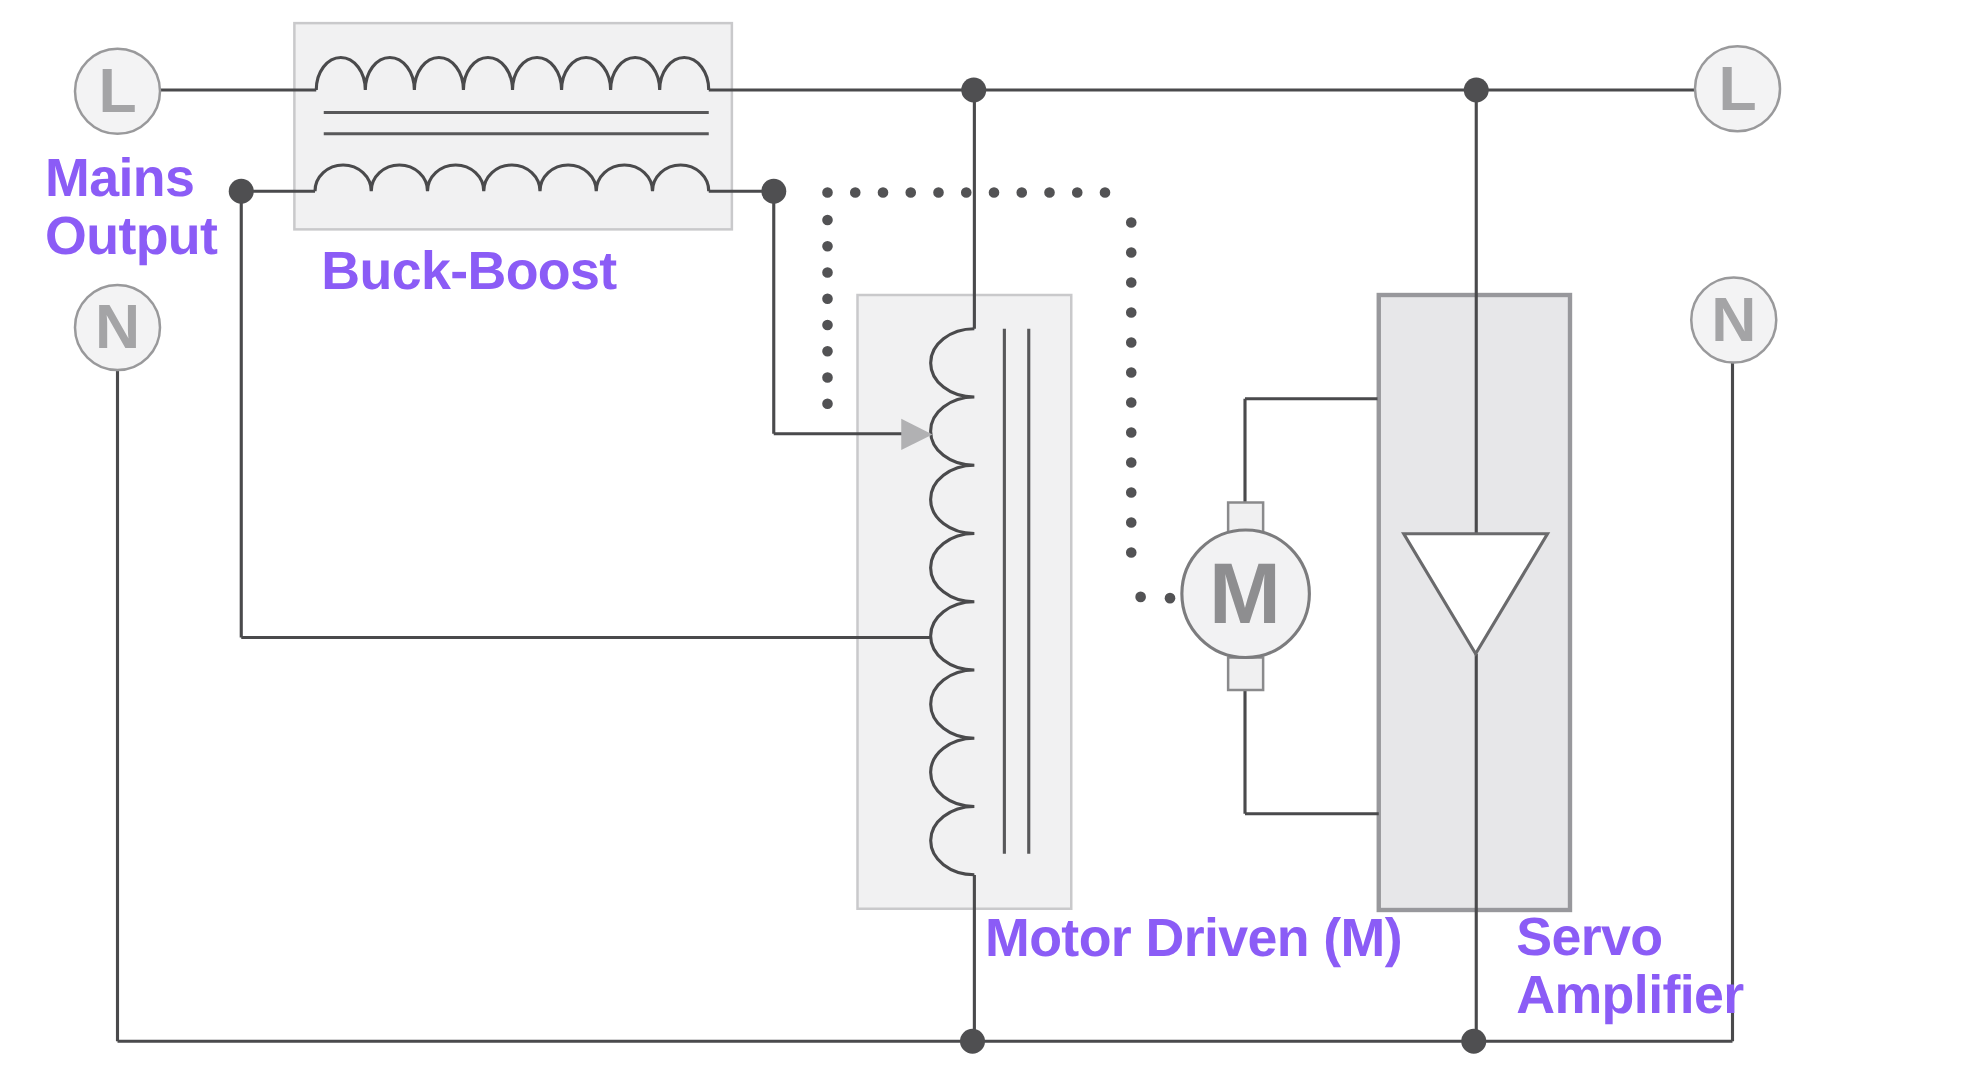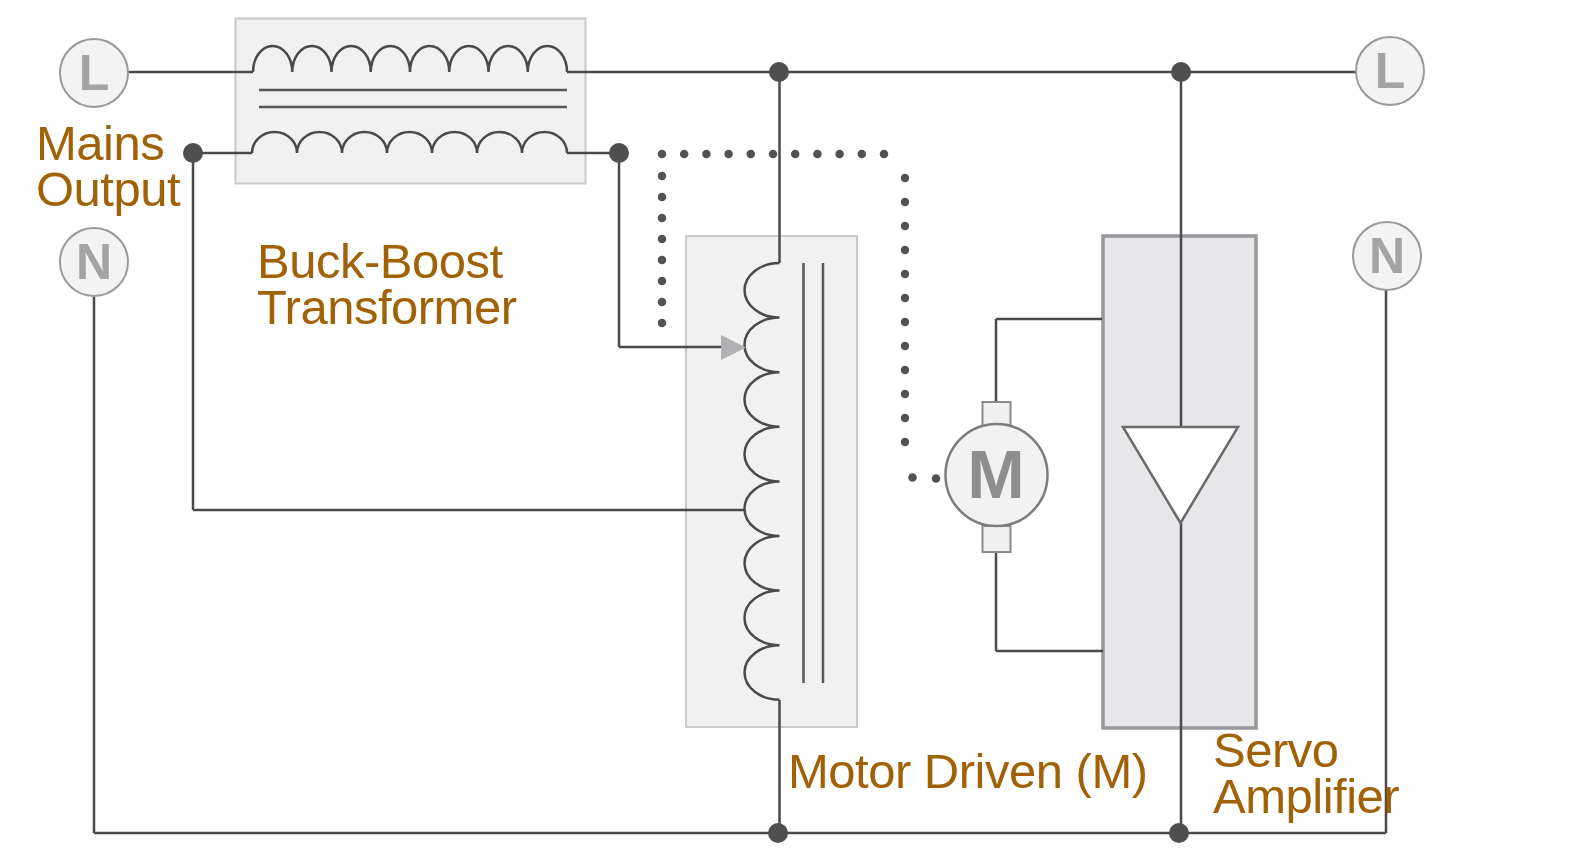--- a/index.html
+++ b/index.html
@@ -3,22 +3,22 @@
 <meta charset="utf-8">
 <style>
   html,body{margin:0;padding:0;}
   body{
     width:1582px;height:861px;position:relative;overflow:hidden;
     background:#ffffff;font-family:"Liberation Sans", sans-serif;
   }
   #stage{position:absolute;left:0;top:0;width:1582px;height:861px;}
   svg{position:absolute;left:0;top:0;}
   .label{
-    position:absolute;font-size:49px;line-height:46px;letter-spacing:-0.5px;
-    color:#a16207;white-space:nowrap;
+    position:absolute;font-size:43px;line-height:46px;letter-spacing:-0.5px;
+    color:#8b5cf6;white-space:nowrap;font-weight:bold;
   }
   .label span{display:block;}
   .terminal-letter{
     position:absolute;font-weight:bold;font-size:50px;color:#a4a4a6;
     transform:translate(-50%,-54%);
   }
   .motor-letter{
     position:absolute;font-weight:bold;font-size:69px;color:#8e8e90;
     transform:translate(-50%,-53%);
   }
@@ -91,29 +91,28 @@
 <div class="terminal-letter" style="left:94px;top:264px;">N</div>
 <div class="terminal-letter" style="left:1390px;top:73px;">L</div>
 <div class="terminal-letter" style="left:1387px;top:258px;">N</div>
 <div class="motor-letter" style="left:996px;top:477px;">M</div>
 
 <div class="label" style="left:36px;top:120px;">
   <span>Mains</span>
   <span>Output</span>
 </div>
 
-<div class="label" style="left:257px;top:194px;margin-top:44px;">
+<div class="label" style="left:257px;top:194px;">
   <span>Buck-Boost</span>
-  <span>Transformer</span>
 </div>
 
 <div class="label" style="left:1357px;top:119px;">
 </div>
 
-<div class="label" style="left:788px;top:728px;margin-top:20px;">
+<div class="label" style="left:788px;top:728px;">
   <span>Motor Driven (M)</span>
 </div>
 
 <div class="label" style="left:1213px;top:727px;">
   <span>Servo</span>
   <span>Amplifier</span>
 </div>
 
 </div>
 

